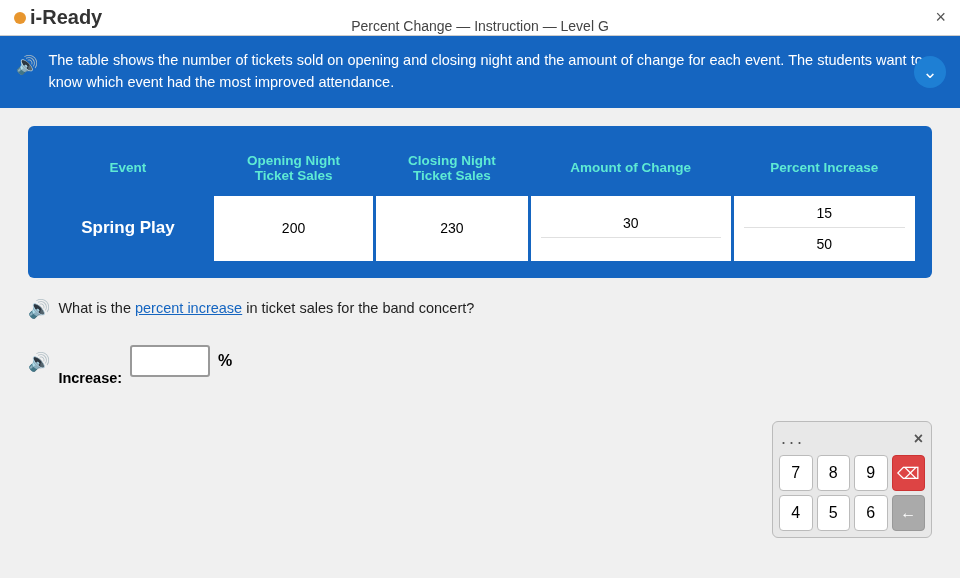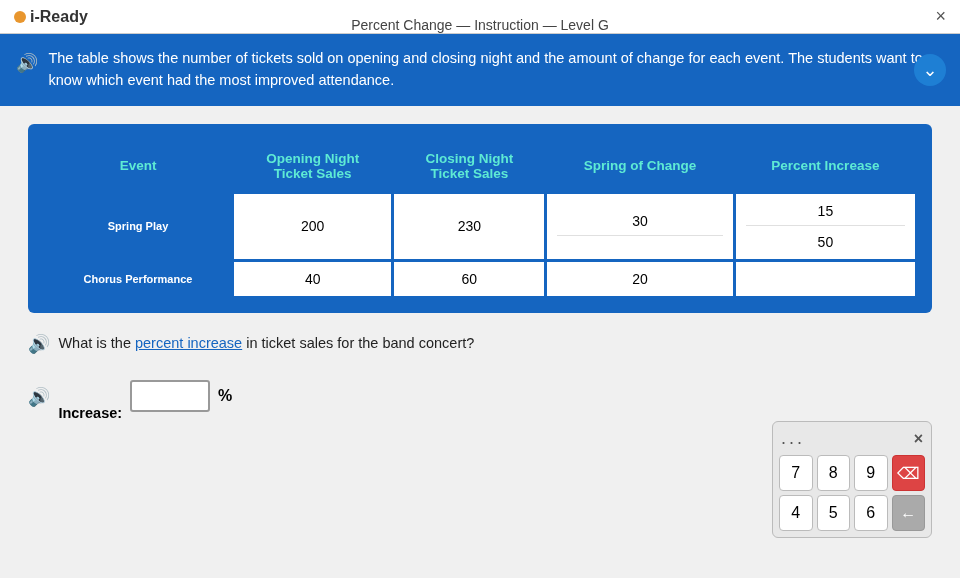--- a/index.html
+++ b/index.html
@@ -22,21 +22,21 @@
       padding: 6px 14px;
       border-bottom: 1px solid #ccc;
       position: relative;
     }
 
     .logo {
       display: flex;
       align-items: center;
       gap: 4px;
       font-weight: bold;
-      font-size: 16px;
+      font-size: 20px;
       color: #333;
     }
 
     .logo-dot {
       width: 12px;
       height: 12px;
       background: #e8962e;
       border-radius: 50%;
       display: inline-block;
     }
@@ -136,21 +136,21 @@
       text-align: center;
       padding: 9px 10px;
       font-size: 14px;
       vertical-align: middle;
     }
 
     tbody tr td:first-child {
       background: #1565c0;
       color: #fff;
       font-weight: bold;
-      font-size: 11px;
+      font-size: 17px;
     }
 
     
     .split-cell-top {
       border-bottom: 1px solid #e0e0e0;
       padding-bottom: 6px;
       margin-bottom: 4px;
     }
     .split-cell-bottom {
       padding-top: 4px;
@@ -289,21 +289,21 @@
   <div class="table-wrapper">
     <table>
       <thead>
         <tr>
           <th>
             <span>Event</span>
           </th>
           <th>Opening Night<br>Ticket Sales</th>
           <th>Closing Night<br>Ticket Sales</th>
           <th>
-            <span>Spring of Change</span>
+            <span>Amount of Change</span>
           </th>
           <th>
             <span>Percent Increase</span>
           </th>
         </tr>
       </thead>
       <tbody>
 
         <tr>
           <td>Spring Play</td>
@@ -311,27 +311,20 @@
           <td>230</td>
           <td>
             <div class="split-cell-top">30</div>
           </td>
           <td>
             <div class="split-cell-top">15</div>
             <div class="split-cell-bottom">50</div>
           </td>
         </tr>
 
-        <tr>
-          <td>Chorus Performance</td>
-          <td>40</td>
-          <td>60</td>
-          <td>20</td>
-          <td></td>
-        </tr>
 
       </tbody>
     </table>
   </div>
 
   <div class="question-area">
     <span class="speaker-icon">🔊</span>
     <span class="question-text">
       <span>What is the</span>
       <span class="underline">percent increase</span>

